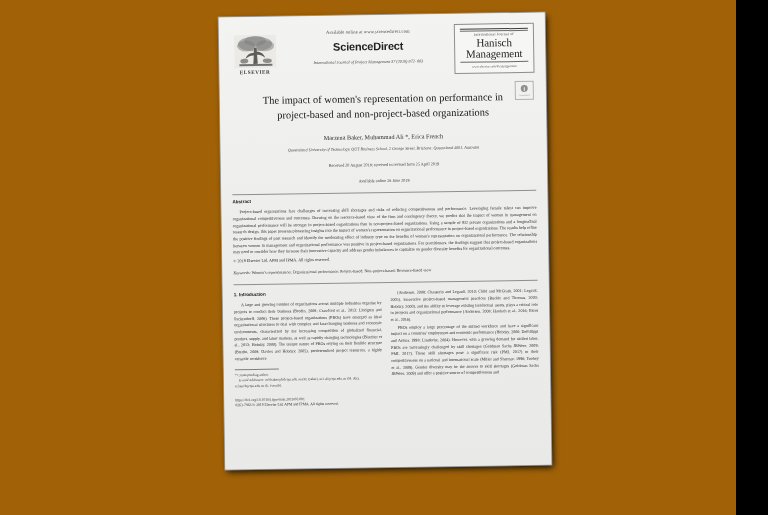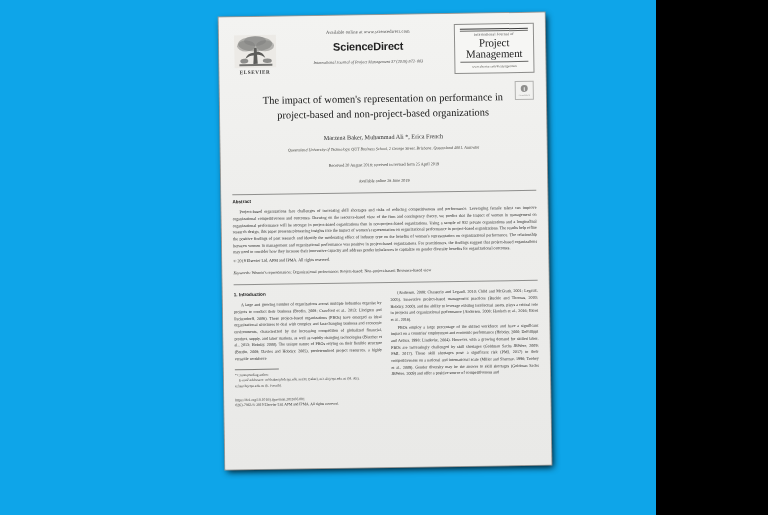--- a/index.html
+++ b/index.html
@@ -1,20 +1,20 @@
 <!DOCTYPE html>
 <html><head>
 <meta charset="utf-8">
 <style>
   html,body{margin:0;padding:0;}
   body{
     width:768px;height:515px;background:#000;overflow:hidden;
     font-family:"Liberation Serif", serif;
   }
-  #stage{position:relative;width:656px;height:515px;background:#0ea5e9;}
+  #stage{position:relative;width:736px;height:515px;background:#a16207;}
 
   
   #page{
     position:absolute;left:222px;top:15px;width:326px;height:452px;
     background:#efefed;
     transform:rotate(-0.85deg);
     transform-origin:50% 50%;
     box-shadow:0 0 0 1px #9a9a98, 2px 3px 6px rgba(0,0,0,.85);
     overflow:hidden;
   }
@@ -138,21 +138,21 @@
         <div class="center-head">
           <div class="avail">Available online at www.sciencedirect.com</div>
           <div class="sd-logo">ScienceDirect</div>
           <div class="jrnline">International Journal of Project Management 37 (2019) 872–883</div>
         </div>
 
         <div class="jbox">
           <div class="jrule"></div>
           <div class="jrule thin"></div>
           <div class="jsmall">International Journal of</div>
-          <div class="jbig">Project</div>
+          <div class="jbig">Hanisch</div>
           <div class="jbig">Management</div>
           <div class="jrule thin" style="margin-top:2px;"></div>
           <div class="jurl">www.elsevier.com/locate/ijproman</div>
         </div>
       </div>
 
       <div class="crossmark">
         <div class="cm-dot"></div>
         <div class="cm-cap">CrossMark</div>
       </div>

